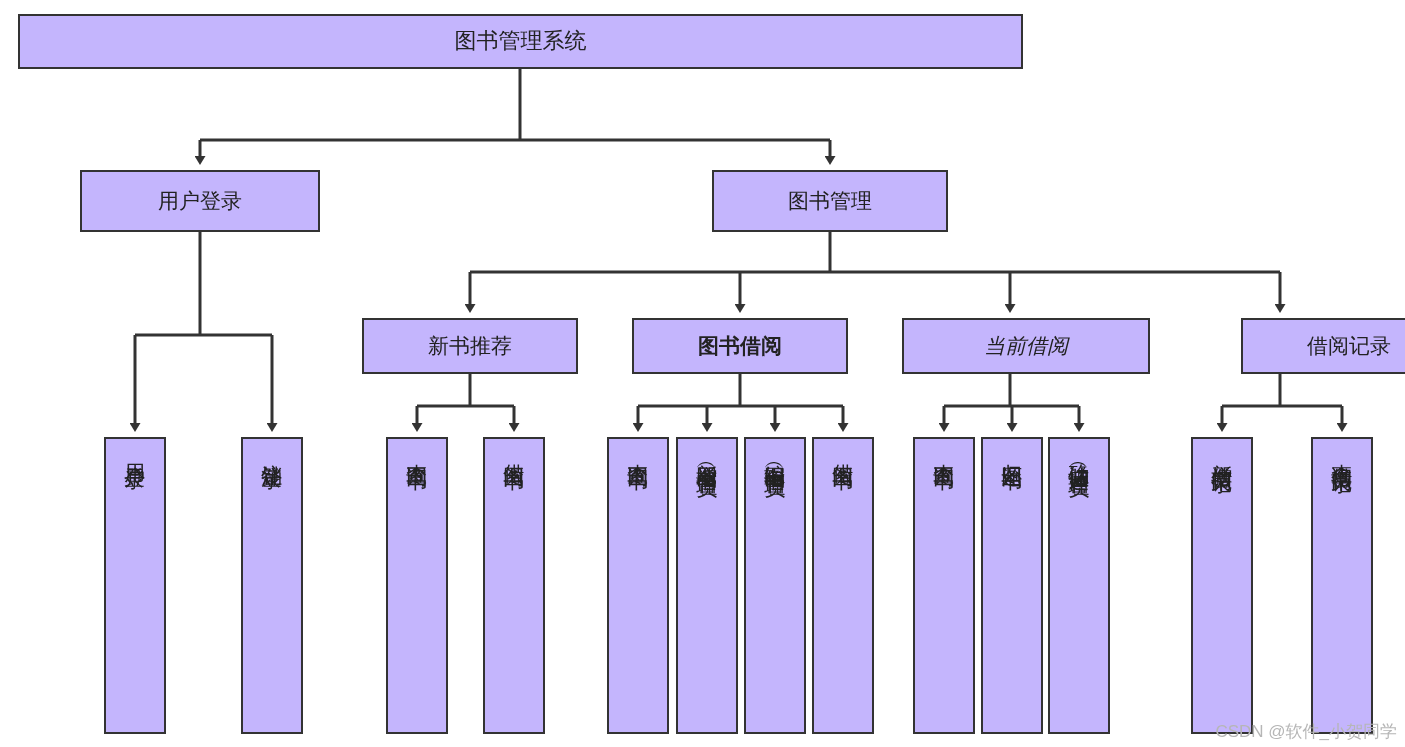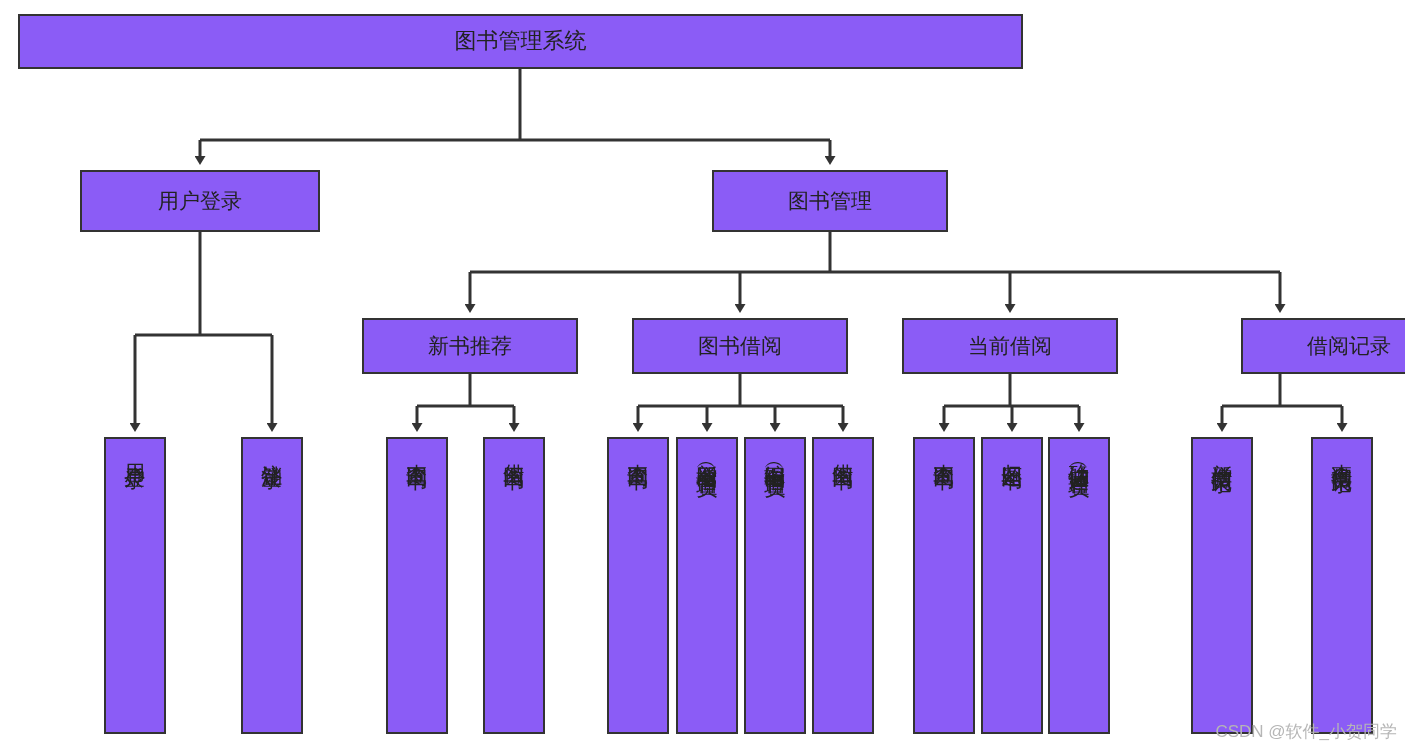--- a/index.html
+++ b/index.html
@@ -20,21 +20,21 @@
   svg#connectors {
     position: absolute;
     left: 0;
     top: 0;
     width: 1405px;
     height: 747px;
   }
   .node {
     position: absolute;
     box-sizing: border-box;
-    background: #8b5cf6;
+    background: #c4b5fd;
     border: 2px solid #333333;
     display: flex;
     align-items: center;
     justify-content: center;
     z-index: 2;
   }
   .node-label {
     color: #222222;
     text-align: center;
     line-height: 1.12;
@@ -133,24 +133,24 @@
   <div class="node node-l1" id="l1-0" style="left: 80px; top: 170px; width: 240px; height: 62px;">
     <span class="node-label">用户登录</span>
   </div>
   <div class="node node-l2" id="l2-0" style="left: 362px; top: 318px; width: 216px; height: 56px;">
     <span class="node-label">新书推荐</span>
   </div>
 
   <div class="node node-l1" id="l1-1" style="left: 712px; top: 170px; width: 236px; height: 62px;">
     <span class="node-label">图书管理</span>
   </div>
-  <div class="node node-l2" id="l2-1" style="left: 632px; top: 318px; width: 216px; height: 56px;">
+  <div class="node node-l2" id="l2-1" style="left: 632px; top: 318px; width: 216px; height: 56px; font-weight: bold;">
     <span class="node-label">图书借阅</span>
   </div>
-  <div class="node node-l2" id="l2-2" style="left: 902px; top: 318px; width: 216px; height: 56px;">
+  <div class="node node-l2" id="l2-2" style="left: 902px; top: 318px; width: 248px; height: 56px; font-style: italic;">
     <span class="node-label">当前借阅</span>
   </div>
   <div class="node node-l2" id="l2-3" style="left: 1241px; top: 318px; width: 216px; height: 56px;">
     <span class="node-label">借阅记录</span>
   </div>
 
   <div class="node node-leaf" id="leaf-0" style="left: 104px; top: 437px; width: 62px; height: 297px;">
     <span class="node-label">用户登录</span>
   </div>
   <div class="node node-leaf" id="leaf-1" style="left: 241px; top: 437px; width: 62px; height: 297px;">

